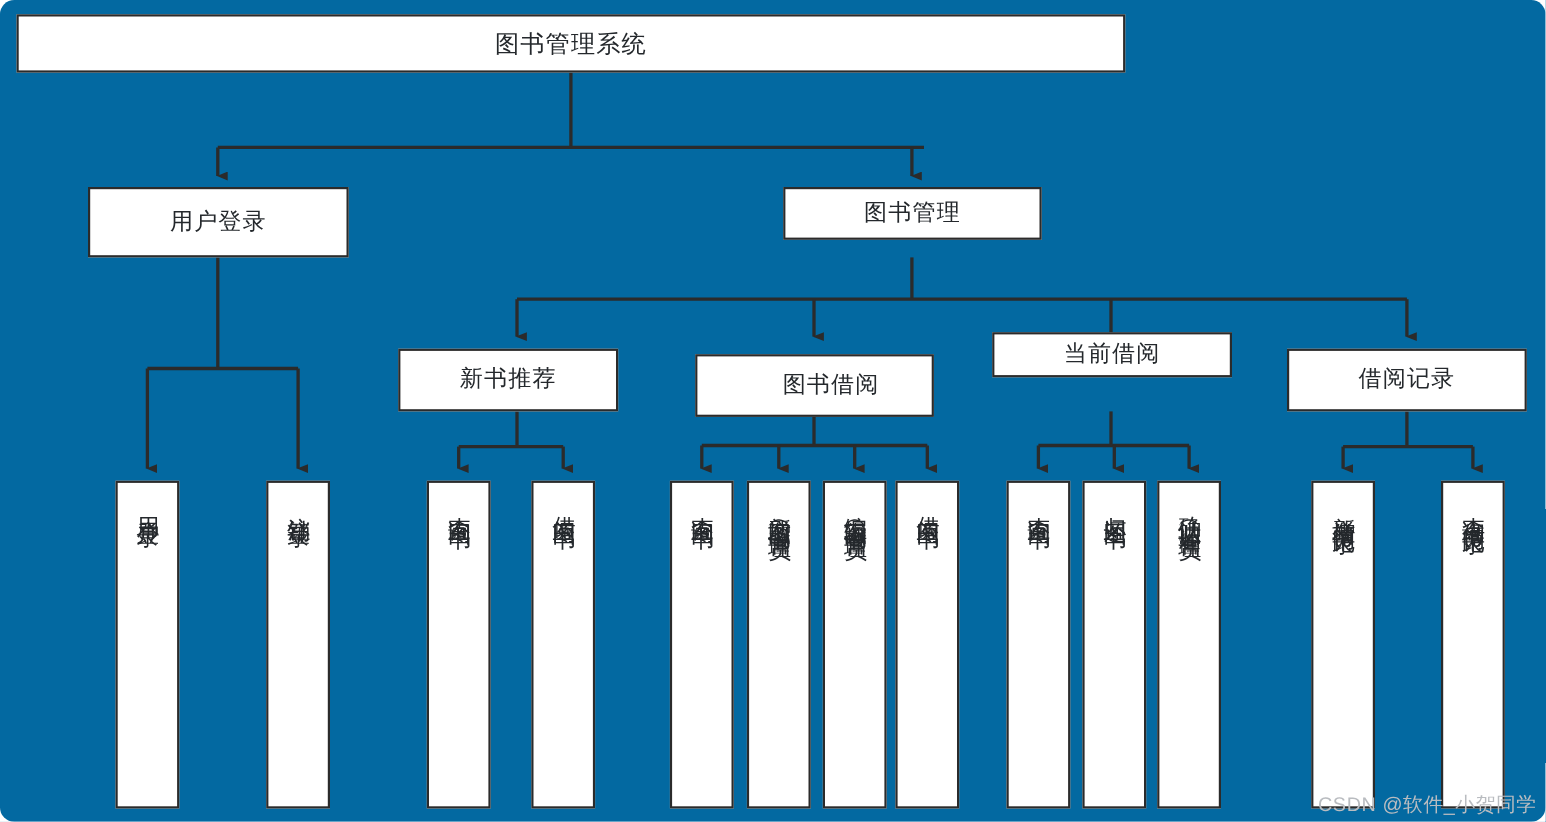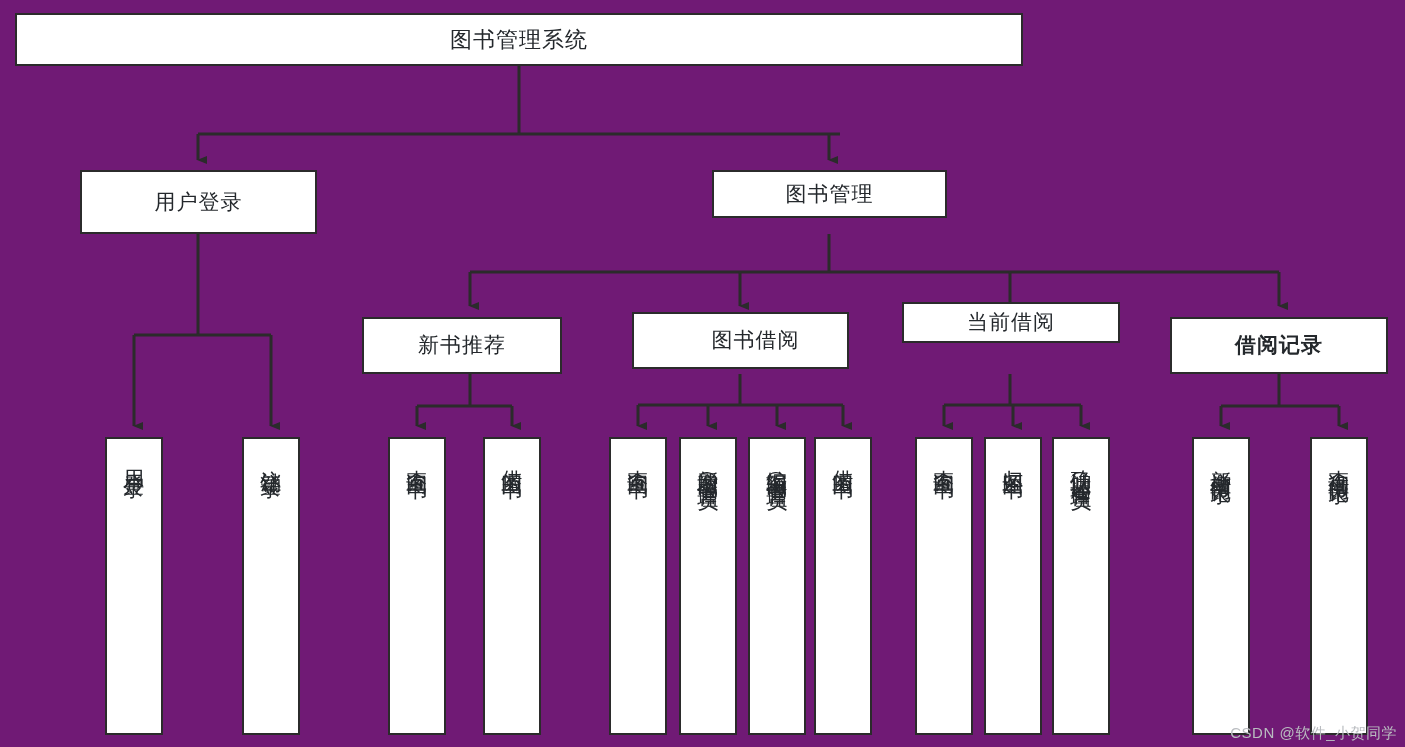--- a/index.html
+++ b/index.html
@@ -4,22 +4,23 @@
 <style>
   html,body{margin:0;padding:0;background:#ffffff;}
   body{
     font-family:"Liberation Sans","DejaVu Sans",sans-serif;
     color:#23282d;
   }
   #canvas{
     position:relative;
     width:1405px;
     height:747px;
-    background:#701a75;
+    background:#0369a1;
     overflow:hidden;
+    border-radius:13px;
   }
   svg#wires{
     position:absolute;
     left:0;top:0;
     width:1405px;height:747px;
     pointer-events:none;
   }
   .node{
     position:absolute;
     box-sizing:border-box;
@@ -51,21 +52,21 @@
     font-size:21px;
     line-height:1.02;
     letter-spacing:3px;
     white-space:nowrap;
     color:#24282c;
   }
   #watermark{
     position:absolute;
     right:8px;
     bottom:4px;
-    font-size:15px;
+    font-size:18px;
     color:#b9bcc0;
     letter-spacing:0.5px;
     z-index:3;
     white-space:nowrap;
   }
 </style>
 </head>
 <body>
 
 <div id="canvas">
@@ -127,27 +128,27 @@
   <div class="node" style="left:80px;top:170px;width:237px;height:64px;">
     <span class="lbl">用户登录</span>
   </div>
   <div class="node" style="left:712px;top:170px;width:235px;height:48px;">
     <span class="lbl">图书管理</span>
   </div>
 
   <div class="node" style="left:362px;top:317px;width:200px;height:57px;">
     <span class="lbl">新书推荐</span>
   </div>
-  <div class="node" style="left:632px;top:312px;width:217px;height:57px;padding-left:30px;">
+  <div class="node" style="left:632px;top:322px;width:217px;height:57px;padding-left:30px;">
     <span class="lbl">图书借阅</span>
   </div>
   <div class="node" style="left:902px;top:302px;width:218px;height:41px;">
     <span class="lbl">当前借阅</span>
   </div>
-  <div class="node" style="left:1170px;top:317px;width:218px;height:57px;font-weight:bold;">
+  <div class="node" style="left:1170px;top:317px;width:218px;height:57px;">
     <span class="lbl">借阅记录</span>
   </div>
 
   <div class="node vert" style="left:105px;top:437px;width:58px;height:298px;">
     <span class="lbl">用户登录</span>
   </div>
   <div class="node vert" style="left:242px;top:437px;width:58px;height:298px;">
     <span class="lbl">注销登录</span>
   </div>
 

